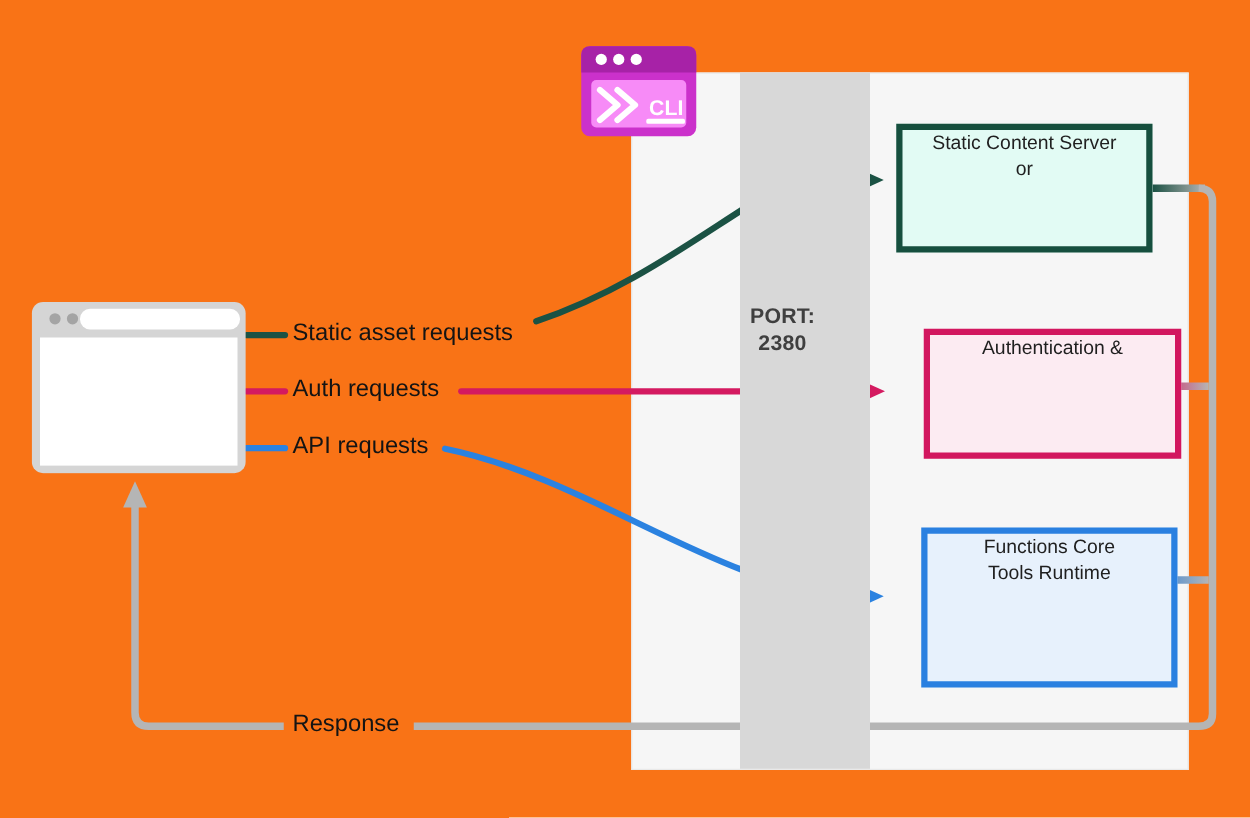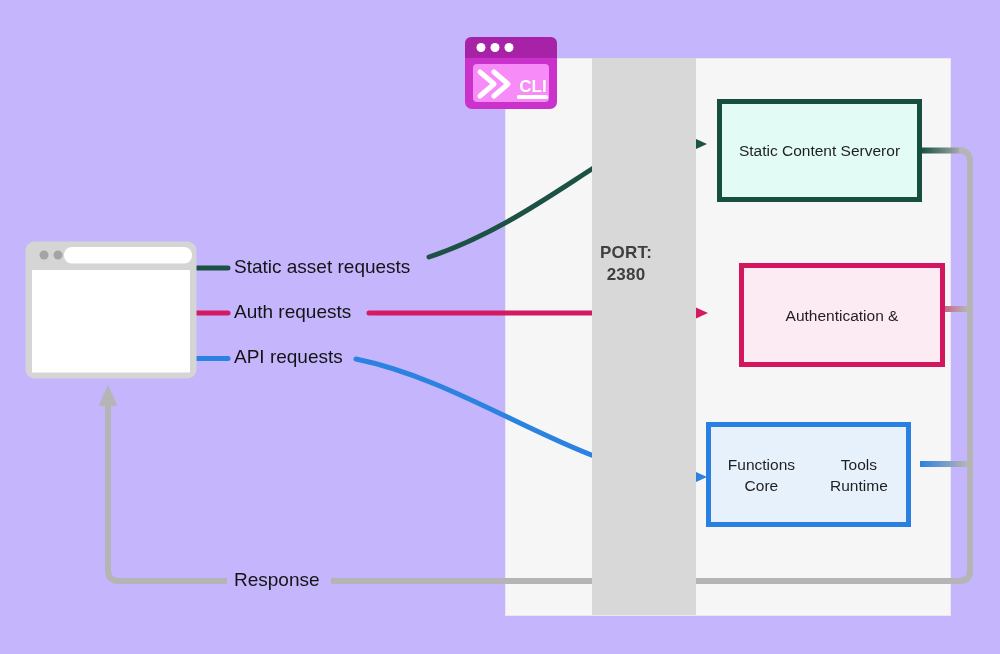--- a/index.html
+++ b/index.html
@@ -1,17 +1,17 @@
 <!DOCTYPE html>
 <html><head>
 <meta charset="utf-8">
 <style>
   html,body{margin:0;padding:0;background:#ffffff;}
   .canvas{
-    position:relative;width:1000px;height:654px;background:#c4b5fd;
+    position:relative;width:1000px;height:654px;background:#f97316;
     overflow:hidden;font-family:"Liberation Sans",sans-serif;
   }
   
   .panel{
     position:absolute;left:505px;top:58px;width:446px;height:558px;
     background:#f6f6f6;border:1px solid #e9e9e9;box-sizing:border-box;z-index:1;
   }
   .lines-svg{position:absolute;left:0;top:0;width:1000px;height:654px;z-index:2;}
   .port-bar{
     position:absolute;left:592px;top:58px;width:68px;height:557px;
@@ -23,26 +23,26 @@
   }
   .flow-label{
     position:absolute;font-size:19px;color:#141414;z-index:4;white-space:nowrap;
   }
   .lbl-static{left:234px;top:256px;}
   .lbl-auth{left:234px;top:301px;}
   .lbl-api{left:234px;top:346px;}
   .lbl-response{left:234px;top:569px;}
   .node-box{
     position:absolute;z-index:4;box-sizing:border-box;
-    display:flex;flex-direction:row;align-items:center;justify-content:center;
+    display:flex;flex-direction:column;align-items:center;
     text-align:center;font-size:15.5px;line-height:21px;color:#1f1f1f;
   }
   .box-static{left:717px;top:99px;width:205px;height:103px;border:5px solid #164f3e;background:#e2fbf4;}
   .box-auth{left:715px;top:263px;width:206px;height:104px;border:5px solid #d2175f;background:#fcebf2;margin-left:24px;}
-  .box-func{left:706px;top:422px;width:205px;height:105px;border:5px solid #2a80e0;background:#e7f1fc;}
+  .box-func{left:737px;top:422px;width:205px;height:128px;border:5px solid #2a80e0;background:#e7f1fc;}
   .cli-icon{position:absolute;left:464px;top:36px;width:94px;height:74px;z-index:5;}
   .browser-icon{position:absolute;left:25px;top:241px;width:172px;height:138px;z-index:2;}
 </style>
 </head>
 <body>
 
 <div class="canvas">
 
   <div class="panel"></div>
 

